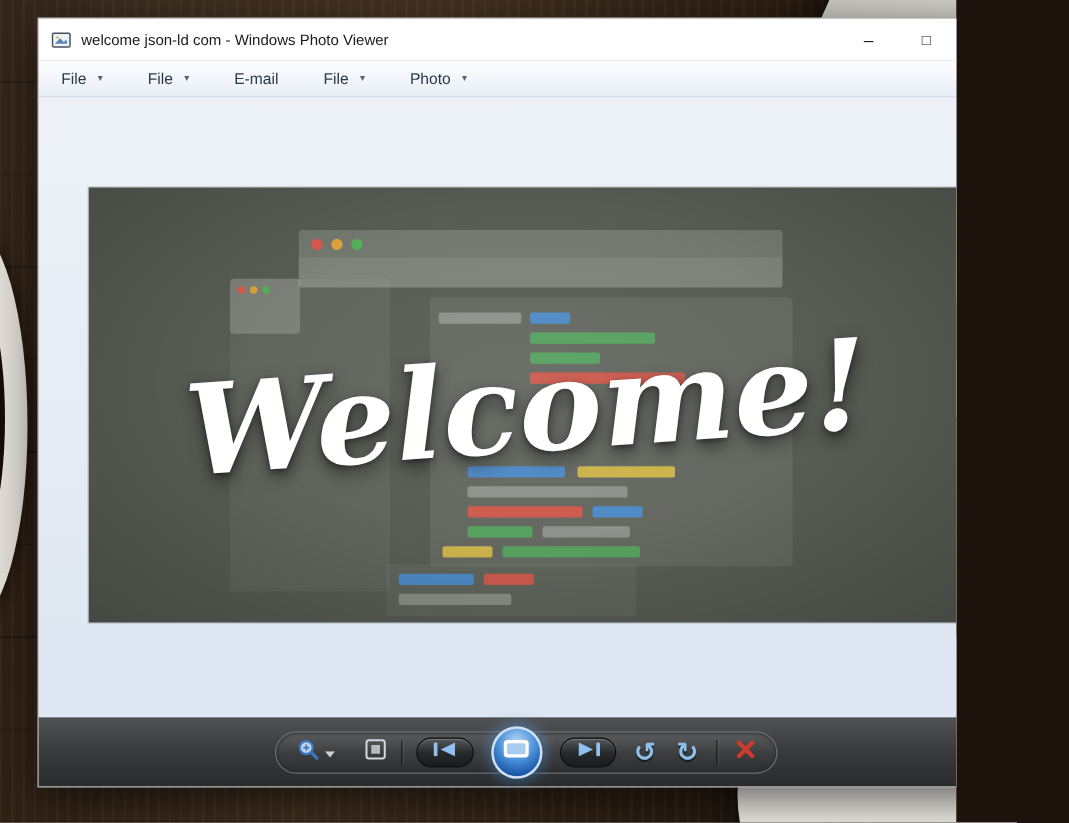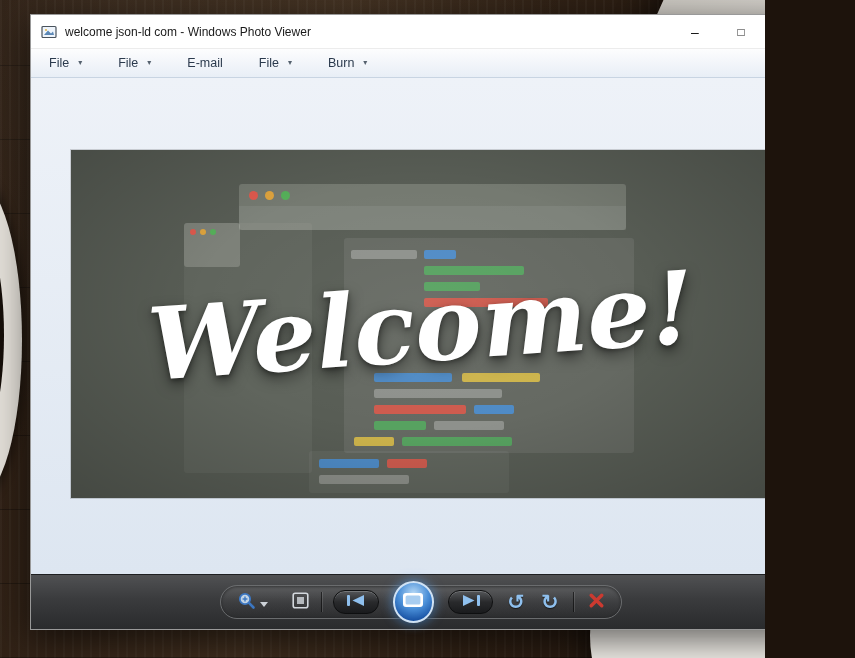--- a/index.html
+++ b/index.html
@@ -179,21 +179,21 @@
         <span class="caret">▾</span>
       </div>
       <div class="menu-item">
         <span>E-mail</span>
       </div>
       <div class="menu-item">
         <span>File</span>
         <span class="caret">▾</span>
       </div>
       <div class="menu-item">
-        <span>Burn</span>
+        <span>Photo</span>
         <span class="caret">▾</span>
       </div>
       <div class="help-btn">
         <span>?</span>
       </div>
     </div>
 
     <div class="content">
       <div class="photo">
 

